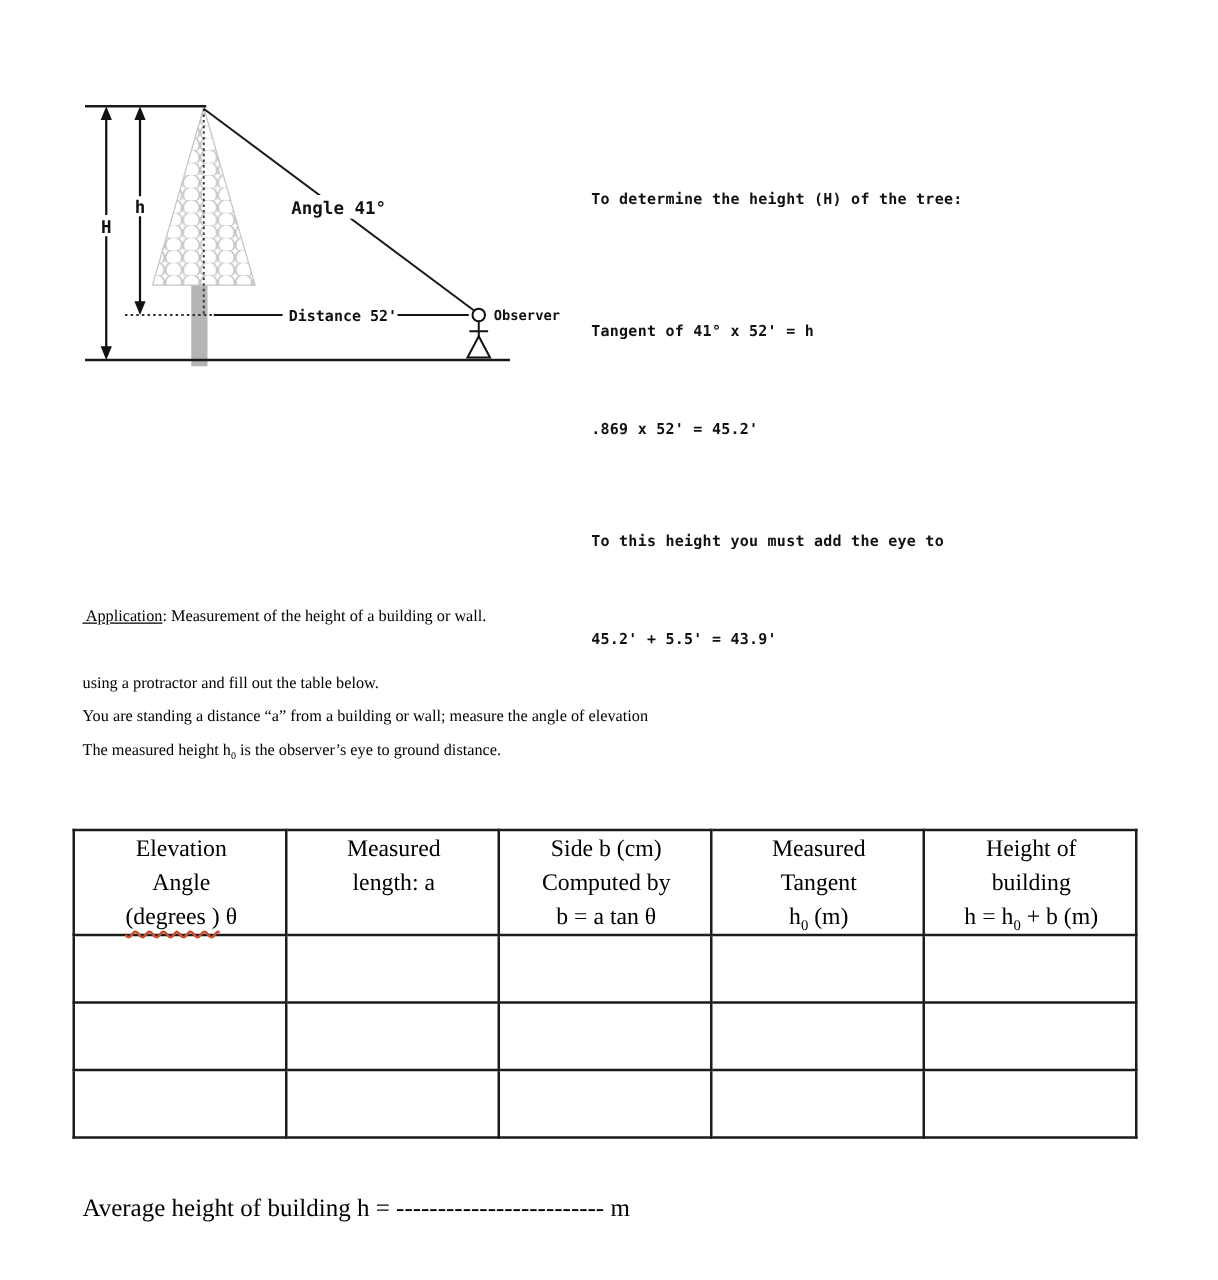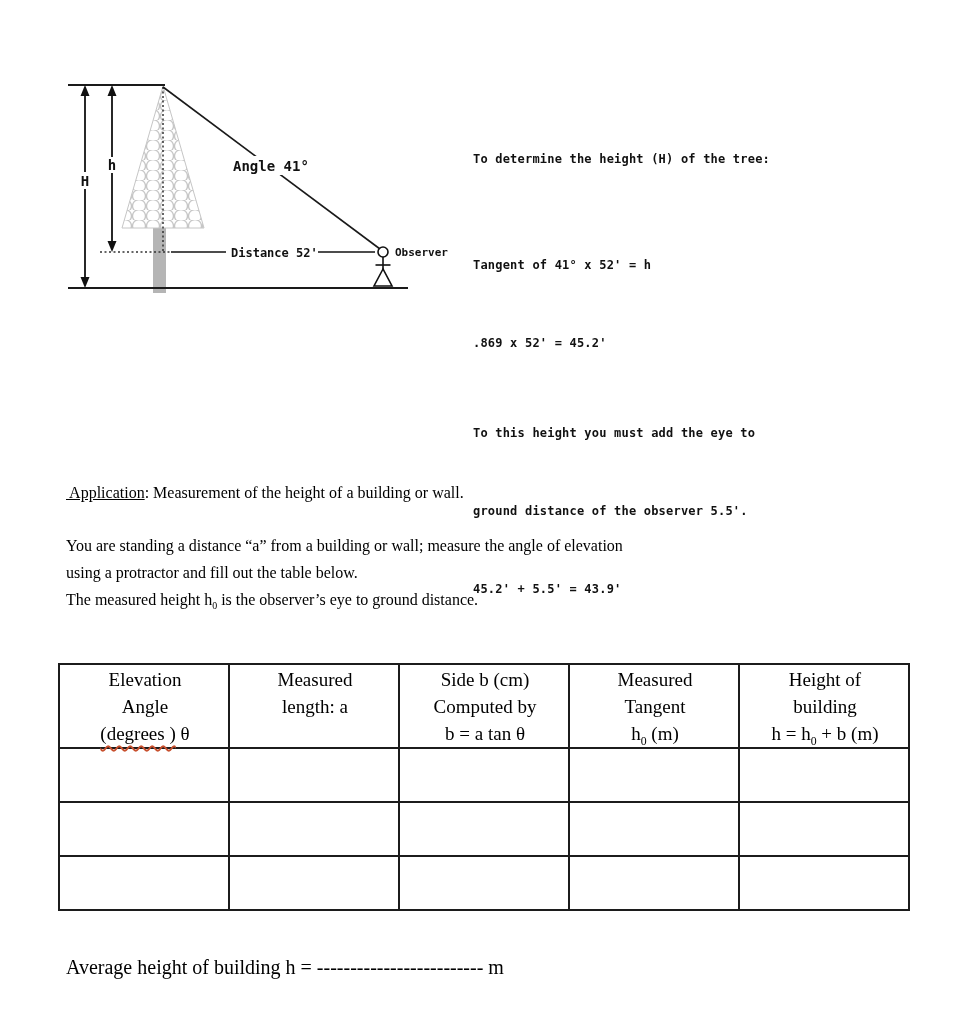--- a/index.html
+++ b/index.html
@@ -19,21 +19,21 @@
   .notes {
     position:absolute; left:473px; top:94px; width:330px;
     font-family:"DejaVu Sans Mono", monospace; font-weight:bold;
     font-size:12px; line-height:26px; letter-spacing:0.2px; color:#111;
     white-space:pre;
   }
   .notes .mt28 { margin-top:28px; }
   .notes .mt26 { margin-top:12px; }
 
   
-  .app-text { position:absolute; left:66px; top:479px; width:850px; font-size:16px; line-height:27px; }
+  .app-text { position:absolute; left:66px; top:479px; width:850px; font-size:13px; line-height:27px; }
   .app-heading { margin:0; }
   .underlined { text-decoration:underline; white-space:pre; }
   .app-body { margin-top:26px; }
 
   sub { font-size:0.62em; line-height:0; }
 
   
   table.meas {
     position:absolute; left:58px; top:663px; width:850px;
     border-collapse:collapse; table-layout:fixed;
@@ -122,29 +122,28 @@
       <polygon points="328,199 319,216 337,216" fill="#ffffff" stroke="#111" stroke-width="1.6"></polygon>
     </g>
     <text x="340" y="186" font-size="11">Observer</text>
   </svg>
 
   <div class="notes">
     <div>To determine the height (H) of the tree:</div>
     <div class="mt28">Tangent of 41° x 52' = h</div>
     <div>.869 x 52' = 45.2'</div>
     <div class="mt26">To this height you must add the eye to</div>
-    <div>ground distance of the observer 5.5'.</div>
     <div>45.2' + 5.5' = 43.9'</div>
   </div>
 
   <div class="app-text">
     <p class="app-heading"><span class="underlined"> Application</span><span>: Measurement of the height of a building or wall.</span></p>
     <div class="app-body">
+      <div>using a protractor and fill out the table below.</div>
       <div>You are standing a distance “a” from a building or wall; measure the angle of elevation</div>
-      <div>using a protractor and fill out the table below.</div>
       <div><span>The measured height h</span><sub>0</sub><span> is the observer’s eye to ground distance.</span></div>
     </div>
   </div>
 
   <table class="meas">
     <colgroup>
       <col style="width:170px">
         <col style="width:170px">
         <col style="width:170px">
       <col style="width:170px">

